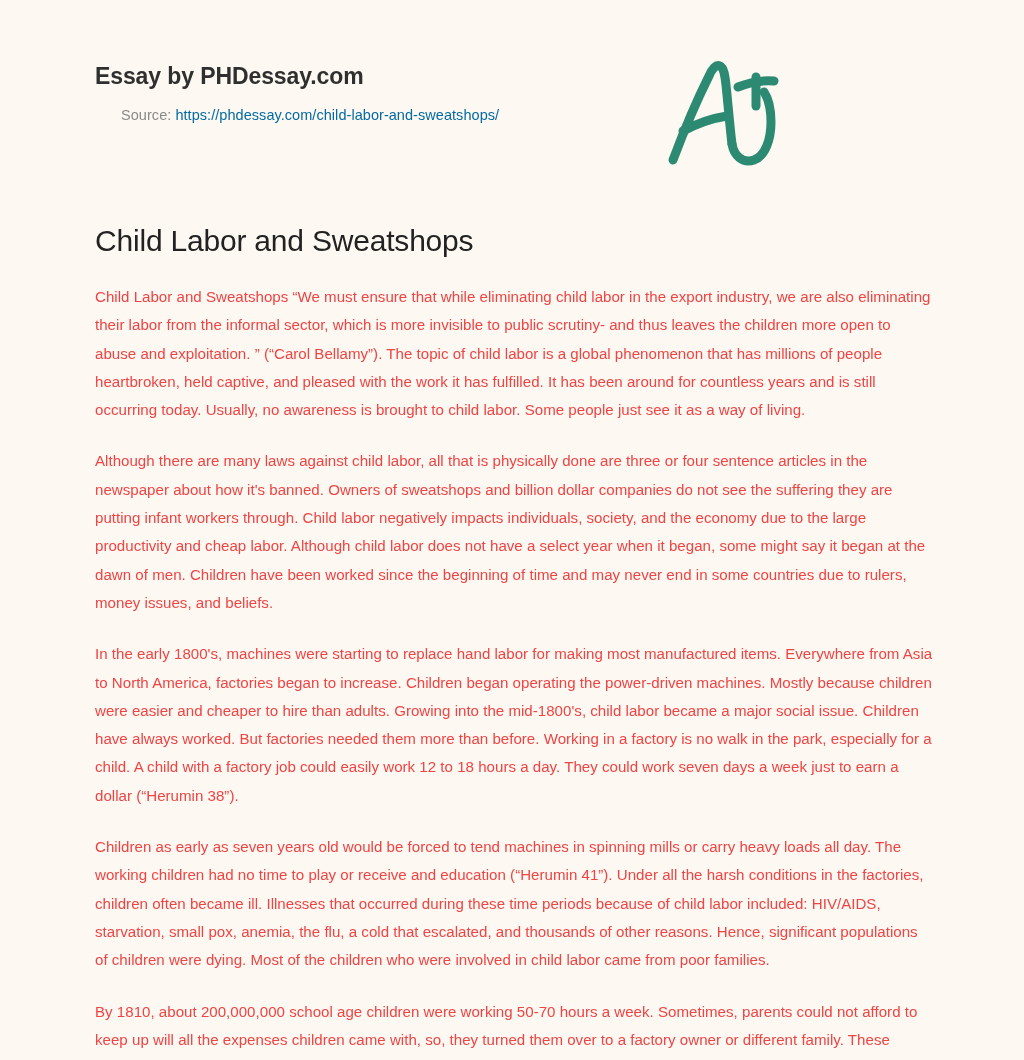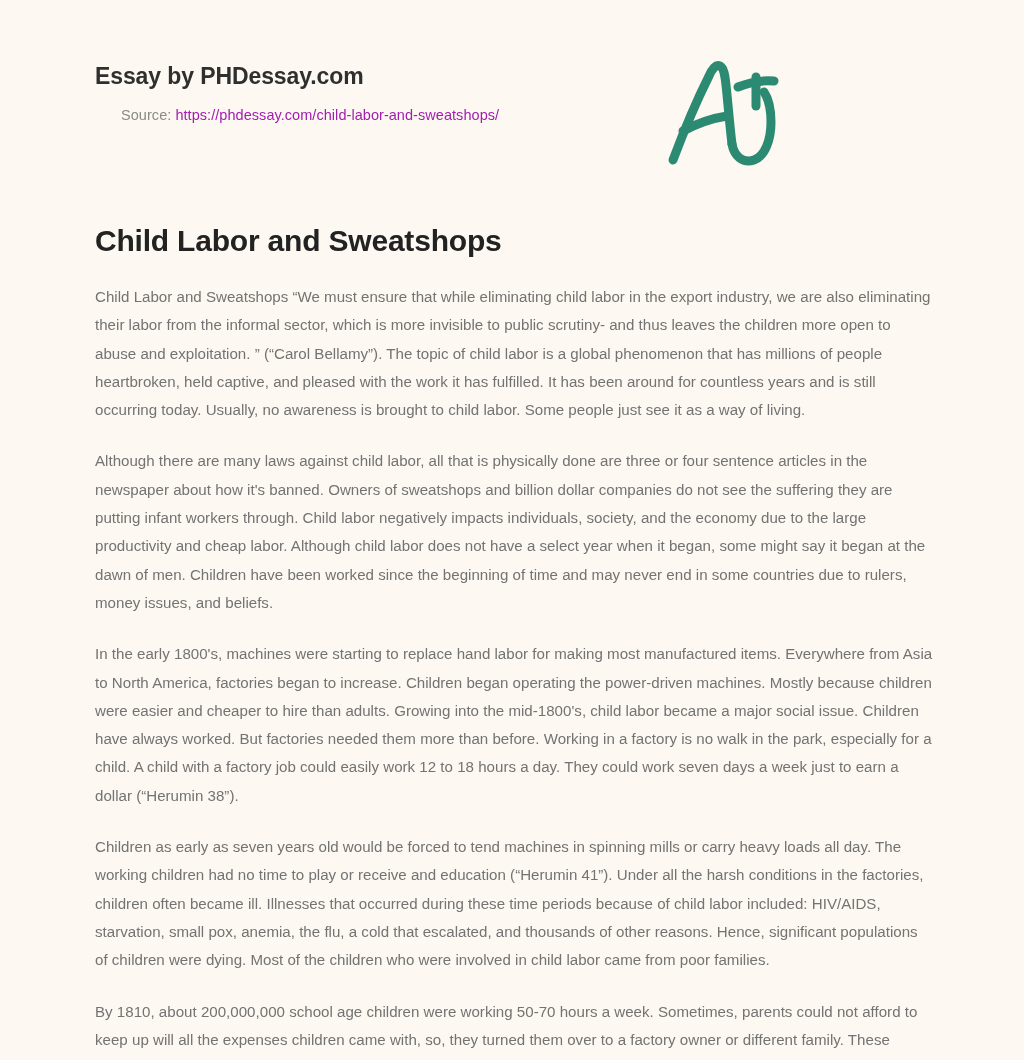--- a/index.html
+++ b/index.html
@@ -47,60 +47,60 @@
     font-size: 14.5px;
     line-height: 1.4;
     color: #8a8a86;
     letter-spacing: 0.05px;
   }
   .source-label {
     color: #8a8a86;
     margin-left: 26px;
   }
   .source-url {
-    color: #a21caf;
+    color: #0369a1;
     text-decoration: none;
   }
 
   
   .logo {
     position: absolute;
     right: 72px;
     top: 52px;
     width: 120px;
     height: 118px;
   }
   .logo svg { display: block; width: 120px; height: 118px; }
 
   
   .doc-title {
     position: absolute;
     left: 95px;
     top: 222px;
     margin: 0;
     font-size: 30px;
-    font-weight: bold;
+    font-weight: normal;
     color: #222222;
     letter-spacing: -0.2px;
     line-height: 1.25;
   }
 
   
   .article {
     position: absolute;
     left: 95px;
     top: 283px;
     width: 838px;
   }
 
   .article p {
     margin: 0 0 23px 0;
     font-size: 15.1px;
     line-height: 28.3px;
-    color: #737373;
+    color: #ef4444;
     text-align: left;
     letter-spacing: 0.01px;
   }
   .article p:last-child { margin-bottom: 0; }
 </style>
 </head>
 <body>
 
 <div class="page">
 

